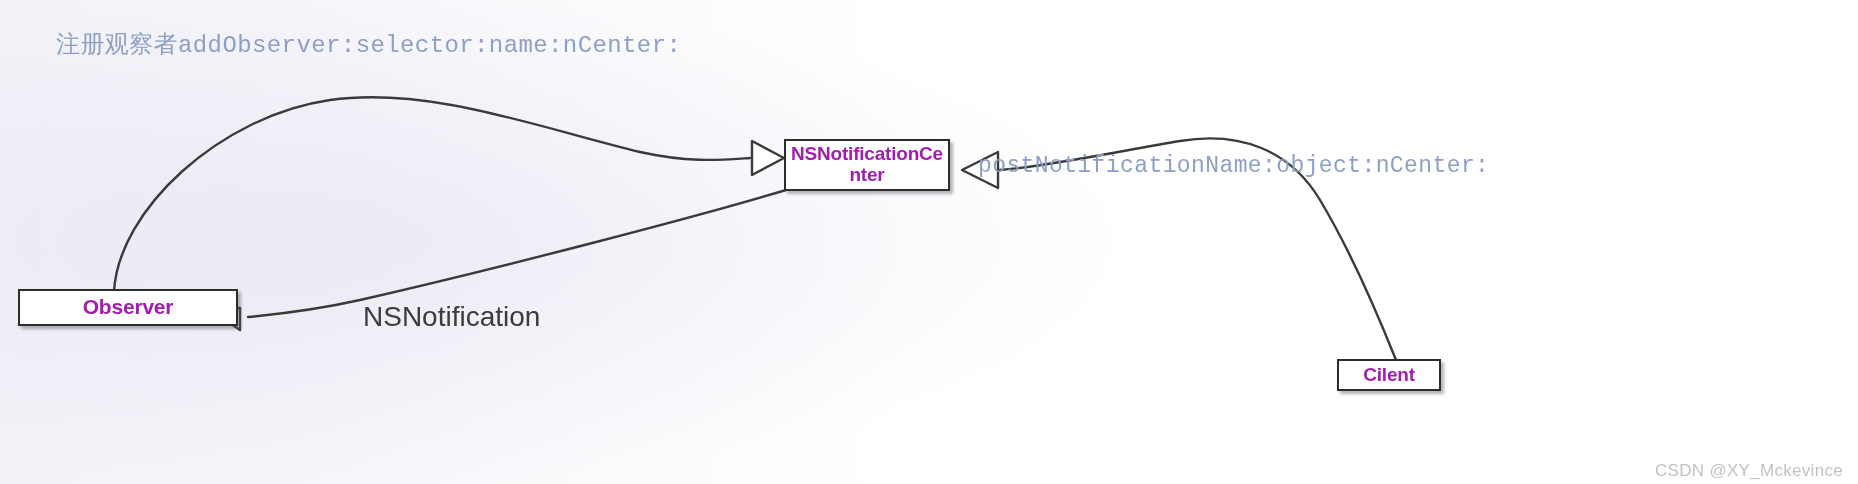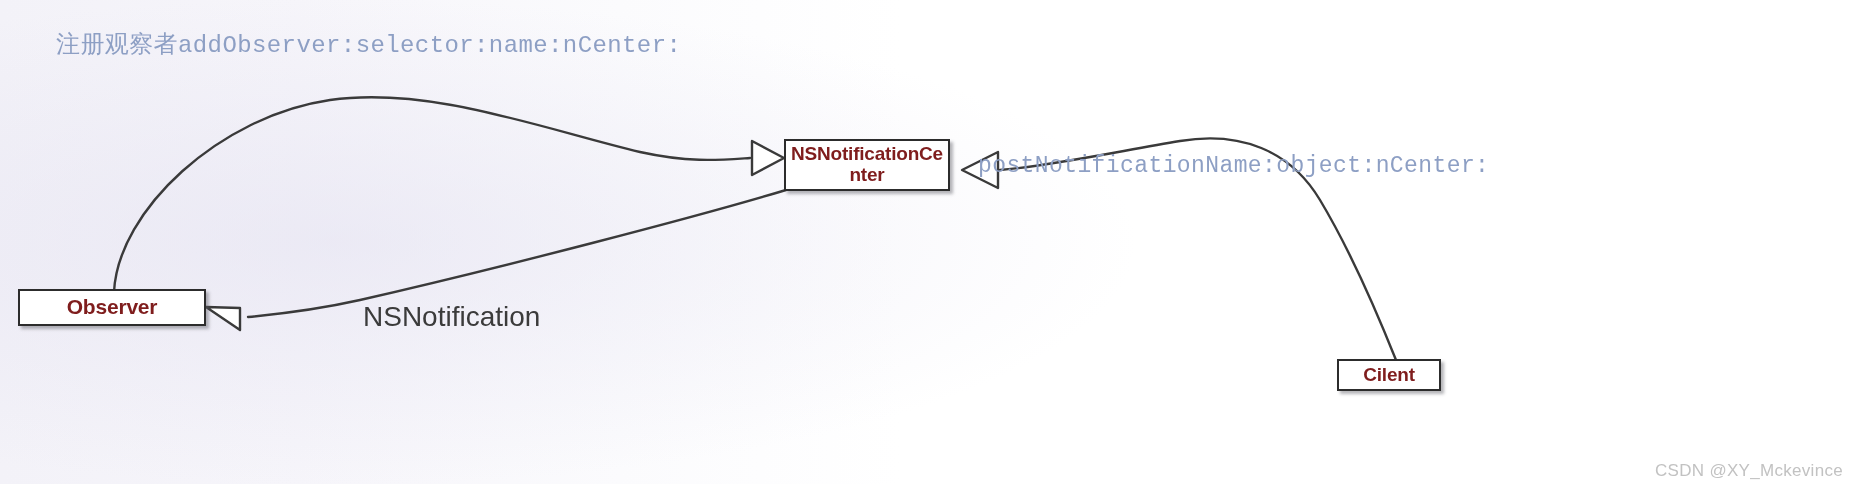--- a/index.html
+++ b/index.html
@@ -40,29 +40,29 @@
     position: absolute;
     z-index: 3;
     background: #ffffff;
     border: 2px solid #2c2c2c;
     box-shadow: 3px 3px 3px rgba(90,90,100,0.45);
     display: flex;
     align-items: center;
     justify-content: center;
     text-align: center;
     font-weight: bold;
-    color: #7f1d1d;
+    color: #a21caf;
     letter-spacing: -0.2px;
     line-height: 1.08;
     box-sizing: border-box;
   }
   #node-observer {
     left: 18px;
     top: 289px;
-    width: 188px;
+    width: 220px;
     height: 37px;
     font-size: 21px;
   }
   #node-center {
     left: 784px;
     top: 139px;
     width: 166px;
     height: 52px;
     font-size: 19px;
     padding: 0 4px;

